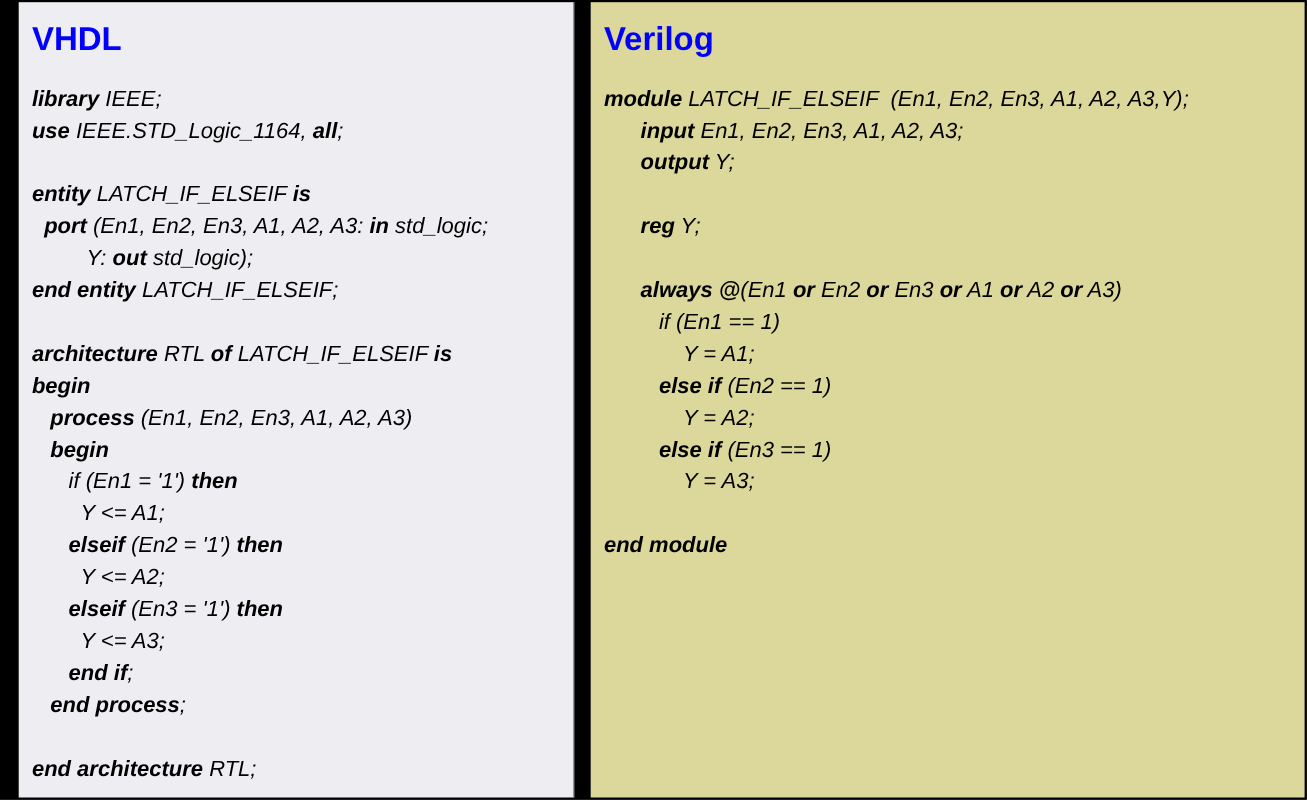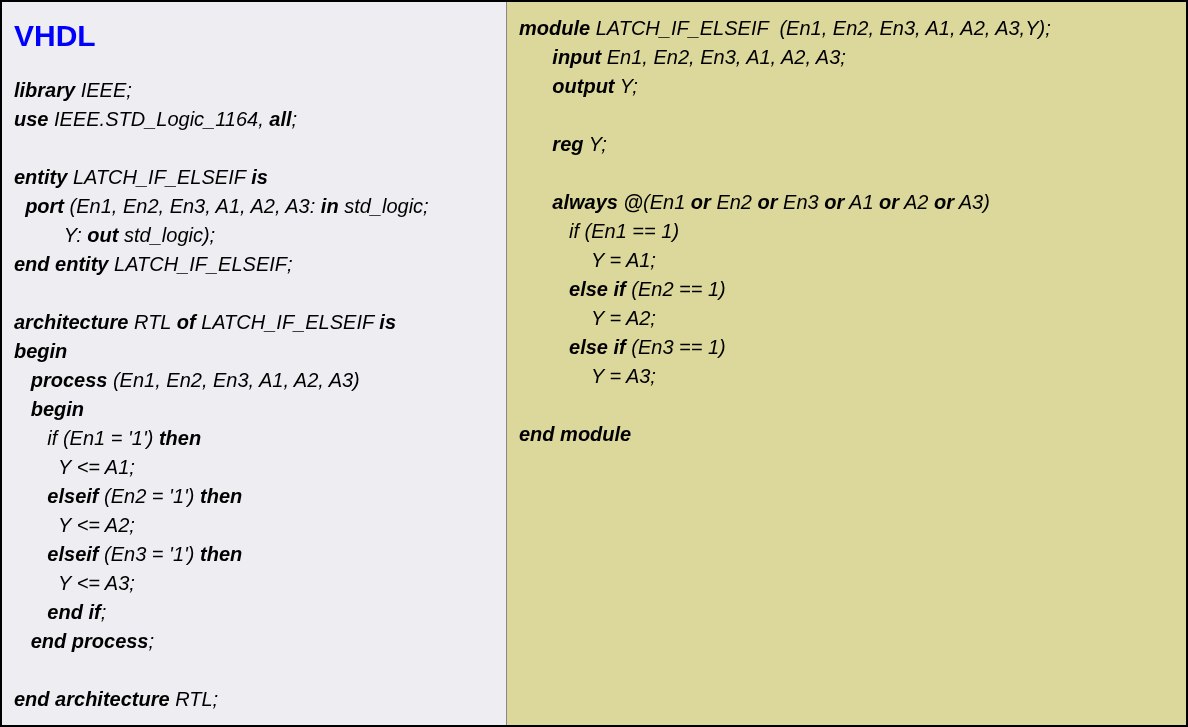--- a/index.html
+++ b/index.html
@@ -15,20 +15,21 @@
     .container {
       display: flex;
       width: 100%;
       height: 100%;
       border: 2px solid #000;
     }
     .panel {
       padding: 12px 12px 12px 12px;
       height: 100%;
       overflow: hidden;
+      margin-left: 15px;
     }
     .panel-left {
       width: 505px;
       background: #eeeef2;
       border-right: 1px solid #888;
     }
     .panel-right {
       flex: 1;
       background: #dcd79a;
     }
@@ -49,15 +50,16 @@
   </style>
 </head>
 <body>
 
 <div class="container">
   <div class="panel panel-left">
     <div class="title">VHDL</div>
     <div class="code" id="code-left"><div><span class="kw">library</span><span> IEEE;</span></div><div><span class="kw">use</span><span> IEEE.STD_Logic_1164, </span><span class="kw">all</span><span>;</span></div><div>&nbsp;</div><div><span class="kw">entity</span><span> LATCH_IF_ELSEIF </span><span class="kw">is</span></div><div><span>  </span><span class="kw">port</span><span> (En1, En2, En3, A1, A2, A3: </span><span class="kw">in</span><span> std_logic;</span></div><div><span>         Y: </span><span class="kw">out</span><span> std_logic);</span></div><div><span class="kw">end entity</span><span> LATCH_IF_ELSEIF;</span></div><div>&nbsp;</div><div><span class="kw">architecture</span><span> RTL </span><span class="kw">of</span><span> LATCH_IF_ELSEIF </span><span class="kw">is</span></div><div><span class="kw">begin</span></div><div><span>   </span><span class="kw">process</span><span> (En1, En2, En3, A1, A2, A3)</span></div><div><span>   </span><span class="kw">begin</span></div><div><span>      if (En1 = '1') </span><span class="kw">then</span></div><div><span>        Y &lt;= A1;</span></div><div><span>      </span><span class="kw">elseif</span><span> (En2 = '1') </span><span class="kw">then</span></div><div><span>        Y &lt;= A2;</span></div><div><span>      </span><span class="kw">elseif</span><span> (En3 = '1') </span><span class="kw">then</span></div><div><span>        Y &lt;= A3;</span></div><div><span>      </span><span class="kw">end if</span><span>;</span></div><div><span>   </span><span class="kw">end process</span><span>;</span></div><div>&nbsp;</div><div><span class="kw">end architecture</span><span> RTL;</span></div></div>
   </div>
   <div class="panel panel-right">
+    <div class="title">Verilog</div>
     <div class="code" id="code-right"><div><span class="kw">module</span><span> LATCH_IF_ELSEIF  (En1, En2, En3, A1, A2, A3,Y);</span></div><div><span>      </span><span class="kw">input</span><span> En1, En2, En3, A1, A2, A3;</span></div><div><span>      </span><span class="kw">output</span><span> Y;</span></div><div>&nbsp;</div><div><span>      </span><span class="kw">reg</span><span> Y;</span></div><div>&nbsp;</div><div><span>      </span><span class="kw">always @</span><span>(En1 </span><span class="kw">or</span><span> En2 </span><span class="kw">or</span><span> En3 </span><span class="kw">or</span><span> A1 </span><span class="kw">or</span><span> A2 </span><span class="kw">or</span><span> A3)</span></div><div><span>         if (En1 == 1)</span></div><div><span>             Y = A1;</span></div><div><span>         </span><span class="kw">else if</span><span> (En2 == 1)</span></div><div><span>             Y = A2;</span></div><div><span>         </span><span class="kw">else if</span><span> (En3 == 1)</span></div><div><span>             Y = A3;</span></div><div>&nbsp;</div><div><span class="kw">end module</span></div></div>
   </div>
 </div>
 
 </body></html>

